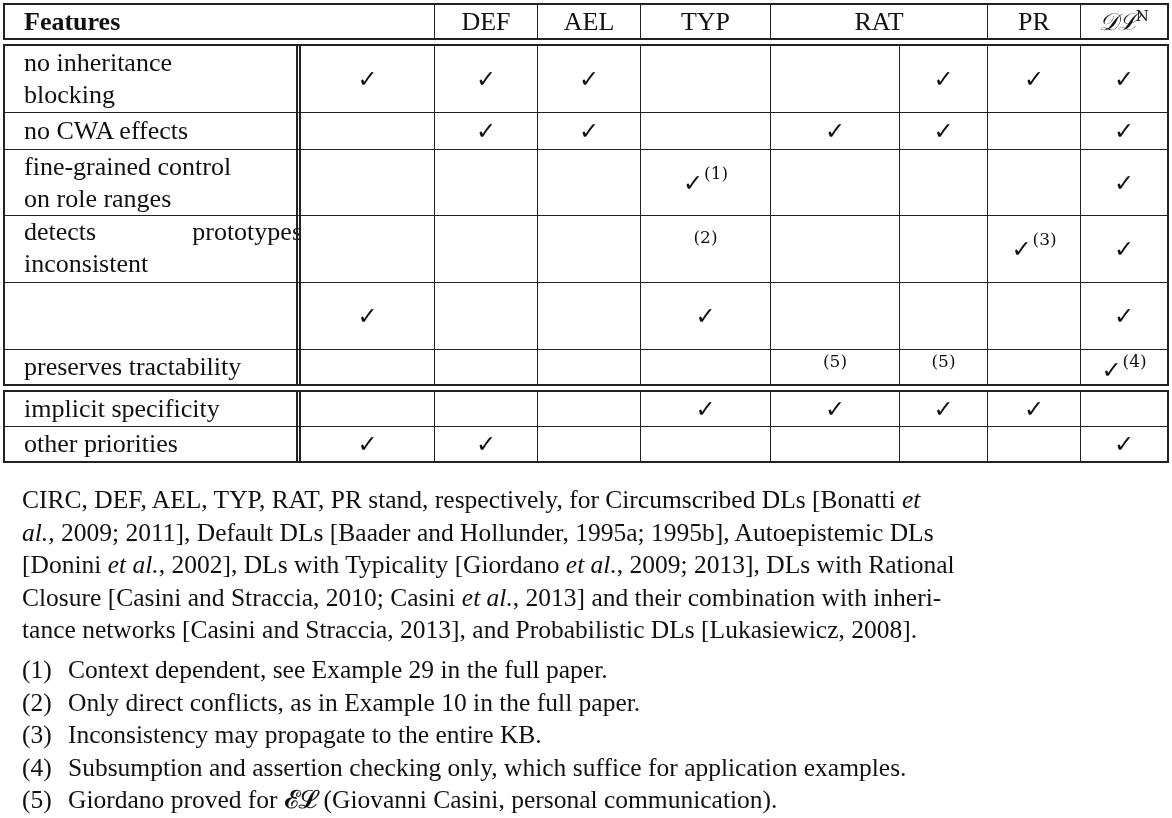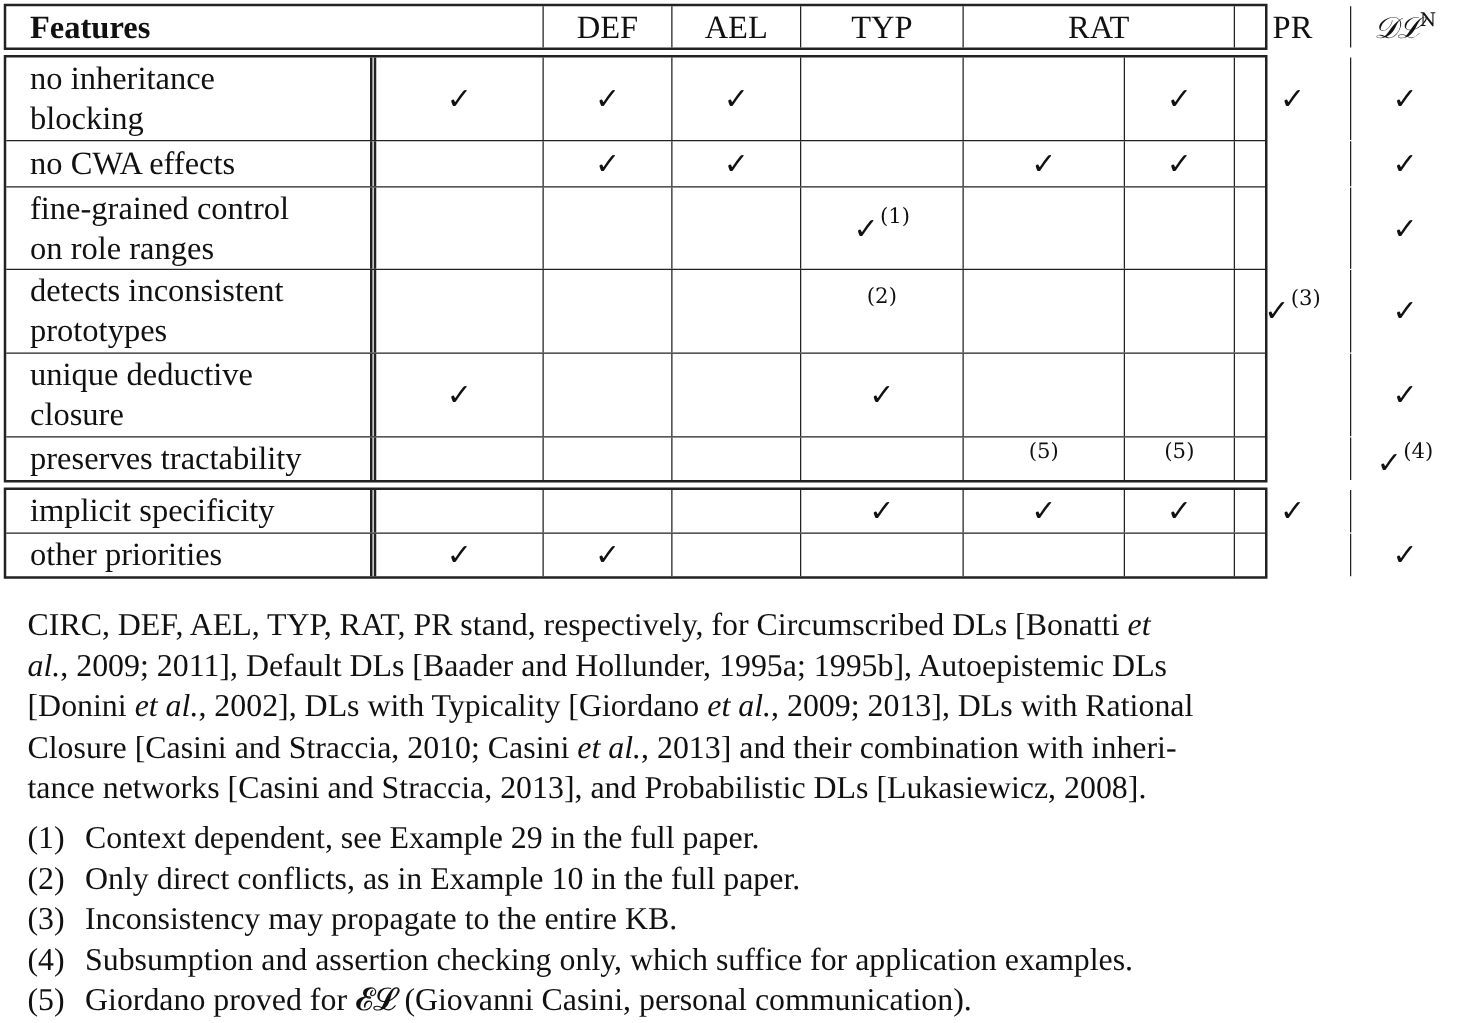--- a/index.html
+++ b/index.html
@@ -1,20 +1,20 @@
 <!DOCTYPE html>
 <html><head>
   <meta charset="utf-8">
   <style>
     html, body { margin: 0; padding: 0; background: #ffffff; }
     body {
       width: 1172px; height: 818px; position: relative; overflow: hidden;
       font-family: "Liberation Serif", "DejaVu Serif", serif; color: #111;
     }
-    .tbl { position: absolute; left: 3px; width: 1011px; border: 2px solid #222; box-sizing: border-box; }
+    .tbl { position: absolute; left: 3px; width: 1166px; border: 2px solid #222; box-sizing: border-box; }
     .row { position: absolute; left: 0; right: 0; border-top: 1.5px solid #222; box-sizing: border-box; }
     .row.first { border-top: none; }
     .cell { position: absolute; top: 0; bottom: 0; box-sizing: border-box; border-left: 1.5px solid #222;
             display: flex; align-items: center; justify-content: center; font-size: 26px; }
     .cell.feat { border-left: none; justify-content: flex-start; padding-left: 19px; line-height: 32px; }
     .cell.dbl { border-left: 5px double #222; }
     .hdr .cell { font-size: 26px; }
     .hdr .feat { font-weight: bold; }
     .check { font-family: "DejaVu Sans", sans-serif; font-size: 24px; font-weight: bold; }
     .sup { font-size: 17px; position: relative; top: -10px; margin-left: 1px; font-family: "DejaVu Serif", serif; }
@@ -130,21 +130,21 @@
       </div>
     <div class="cell" style="left:982px;width:93px;">
         <span class="check"></span>
       </div>
     <div class="cell" style="left:1075px;width:87px;">
         <span class="check">✓</span>
       </div>
   </div>
 
   <div class="row" style="top:169px;height:67px;">
-    <div class="cell feat" style="left:0;width:297px;flex-direction:column;align-items:flex-start;justify-content:center;">
+    <div class="cell feat" style="left:0;width:297px;flex-direction:row;align-items:flex-start;justify-content:center;">
       <span>detects  inconsistent</span>
         <span>prototypes</span>
     </div>
     <div class="cell dbl" style="left:291px;width:138px;">
         <span class="check"></span>
       </div>
     <div class="cell" style="left:429px;width:103px;">
         <span class="check"></span>
       </div>
     <div class="cell" style="left:532px;width:103px;">
@@ -162,24 +162,20 @@
     <div class="cell" style="left:982px;width:93px;">
         <span class="check">✓</span>
         <span class="sup">(3)</span>
       </div>
     <div class="cell" style="left:1075px;width:87px;">
         <span class="check">✓</span>
       </div>
   </div>
 
   <div class="row" style="top:236px;height:67px;">
-    <div class="cell feat" style="left:0;width:297px;flex-direction:column;align-items:flex-start;justify-content:center;">
-      <span>unique  deductive</span>
-        <span>closure</span>
-    </div>
     <div class="cell dbl" style="left:291px;width:138px;">
         <span class="check">✓</span>
       </div>
     <div class="cell" style="left:429px;width:103px;">
         <span class="check"></span>
       </div>
     <div class="cell" style="left:532px;width:103px;">
         <span class="check"></span>
       </div>
     <div class="cell" style="left:635px;width:130px;">

